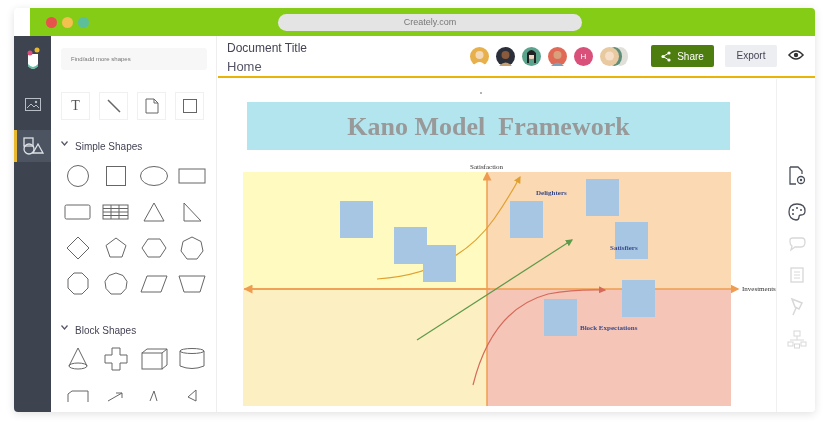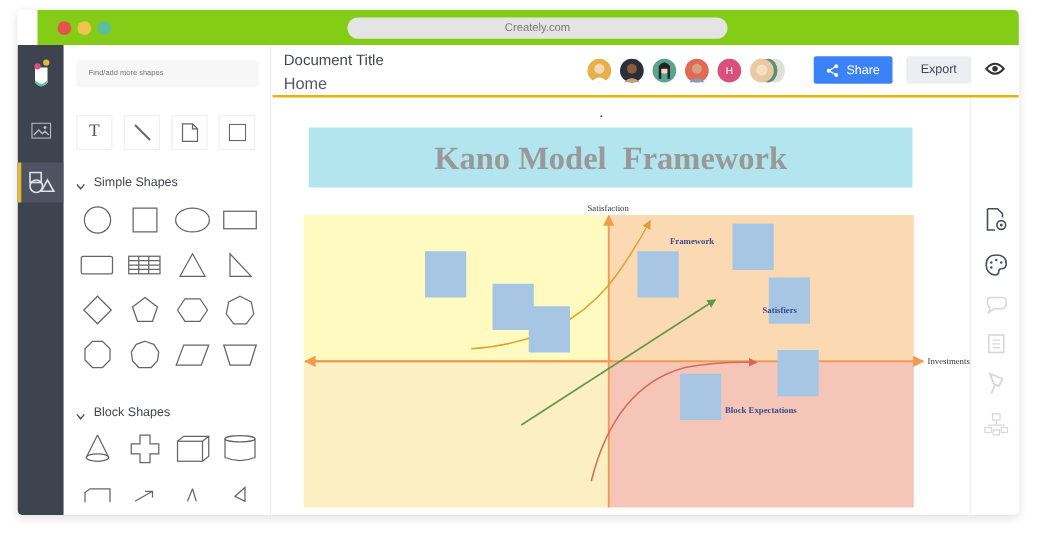--- a/index.html
+++ b/index.html
@@ -11,30 +11,30 @@
 
   .railbar { position: absolute; left: 0; top: 28px; width: 37px; height: 376px; background: #3d4450; }
   .rail-logo { position: absolute; left: 8px; top: 10px; width: 22px; height: 28px; }
   .rail-btn { position: absolute; left: 0; width: 37px; height: 32px; display: flex; align-items: center; justify-content: center; }
   .rail-btn.active { background: #4c5461; border-left: 3px solid #e8b92f; }
 
   .shapes-panel { position: absolute; left: 37px; top: 28px; width: 166px; height: 376px; background: #fff; border-right: 1px solid #eee; }
   .search { position: absolute; left: 10px; top: 12px; width: 146px; height: 22px; background: #f7f7f7; border-radius: 3px; font-size: 6px; color: #aaa; line-height: 22px; padding-left: 10px; border: none; }
   .tool-row { position: absolute; left: 10px; top: 56px; display: flex; gap: 9px; }
   .tool { width: 29px; height: 28px; border: 1px solid #f0f0f0; display: flex; align-items: center; justify-content: center; }
-  .section-title { position: absolute; left: 10px; font-size: 10px; color: #445; display: flex; align-items: flex-end; gap: 7px; }
+  .section-title { position: absolute; left: 10px; font-size: 10px; color: #445; display: flex; align-items: flex-start; gap: 7px; }
   .grid { position: absolute; left: 8px; display: grid; grid-template-columns: repeat(4, 38px); row-gap: 10px; }
   .cell { width: 38px; height: 26px; display: flex; align-items: center; justify-content: center; }
   .browse { position: absolute; left: 14px; top: 356px; width: 135px; height: 20px; background: #ebebef; font-size: 10px; color: #556; text-align: center; line-height: 22px; }
 
   .header { position: absolute; left: 204px; top: 28px; width: 597px; height: 42px; background: #fff; border-bottom: 2px solid #eab308; }
   .doc-title { position: absolute; left: 9px; top: 5px; font-size: 12px; color: #445; }
   .doc-home { position: absolute; left: 9px; top: 23px; font-size: 13px; color: #556; }
   .avatar { position: absolute; top: 11px; width: 19px; height: 19px; border-radius: 50%; }
-  .share { position: absolute; left: 433px; top: 9px; width: 63px; height: 22px; background: #3b82f6; border-radius: 2px; color: #fff; font-size: 10px; display: flex; align-items: center; justify-content: center; gap: 6px; }
+  .share { position: absolute; left: 433px; top: 9px; width: 63px; height: 22px; background: #4d7c0f; border-radius: 2px; color: #fff; font-size: 10px; display: flex; align-items: center; justify-content: center; gap: 6px; }
   .export { position: absolute; left: 507px; top: 9px; width: 52px; height: 22px; background: #eceef1; border-radius: 2px; color: #445; font-size: 10px; text-align: center; line-height: 22px; }
   .eye { position: absolute; left: 570px; top: 13px; }
 
   .canvas { position: absolute; left: 204px; top: 71px; width: 558px; height: 333px; background: #fff; margin-left: 12px; }
   .right-rail { position: absolute; left: 762px; top: 71px; width: 39px; height: 333px; background: #fff; border-left: 1px solid #f0f0f0; }
   .rr-icon { position: absolute; left: 10px; width: 20px; height: 20px; }
 </style>
 </head>
 <body>
 
@@ -324,21 +324,21 @@
       <rect x="193" y="166" width="33" height="37" fill="#a7c6e4"></rect>
       <rect x="280" y="122" width="33" height="37" fill="#a7c6e4"></rect>
       <rect x="356" y="100" width="33" height="37" fill="#a7c6e4"></rect>
       <rect x="385" y="143" width="33" height="37" fill="#a7c6e4"></rect>
       <rect x="392" y="201" width="33" height="37" fill="#a7c6e4"></rect>
       <rect x="314" y="220" width="33" height="37" fill="#a7c6e4"></rect>
     </svg>
     <div style="position:absolute;left:17px;top:33px;width:483px;text-align:center;font-family:'Liberation Serif',serif;font-weight:bold;font-size:26px;color:#999;white-space:pre;">Kano Model  Framework</div>
     <div style="position:absolute;left:240px;top:84px;font-family:Liberation Serif, serif;font-size:7px;color:#333;">Satisfaction</div>
     <div style="position:absolute;left:512px;top:206px;font-family:'Liberation Serif',serif;font-size:7px;color:#333;">Investments</div>
-    <div style="position:absolute;left:306px;top:110px;font-family:'Liberation Serif',serif;font-weight:bold;font-size:7px;color:#3a4a8a;">Framework</div>
+    <div style="position:absolute;left:306px;top:110px;font-family:'Liberation Serif',serif;font-weight:bold;font-size:7px;color:#3a4a8a;">Delighters</div>
     <div style="position:absolute;left:344px;top:165px;font-family:'Liberation Serif',serif;font-weight:bold;font-size:7px;color:#3a4a8a;padding-left:36px;">Satisfiers</div>
     <div style="position:absolute;left:350px;top:245px;font-family:'Liberation Serif',serif;font-weight:bold;font-size:7px;color:#3a4a8a;">Block Expectations</div>
   </div>
 
   <div class="right-rail">
     <svg class="rr-icon" style="top:87px" viewBox="0 0 20 20">
       <path d="M3 1 H11 L15 5 V8 M9 18 H3 V1" fill="none" stroke="#4a4f5a" stroke-width="1.3"></path>
       <circle cx="14" cy="14" r="3.5" fill="none" stroke="#4a4f5a" stroke-width="1.3"></circle>
       <circle cx="14" cy="14" r="1.2" fill="#4a4f5a"></circle>
     </svg>

